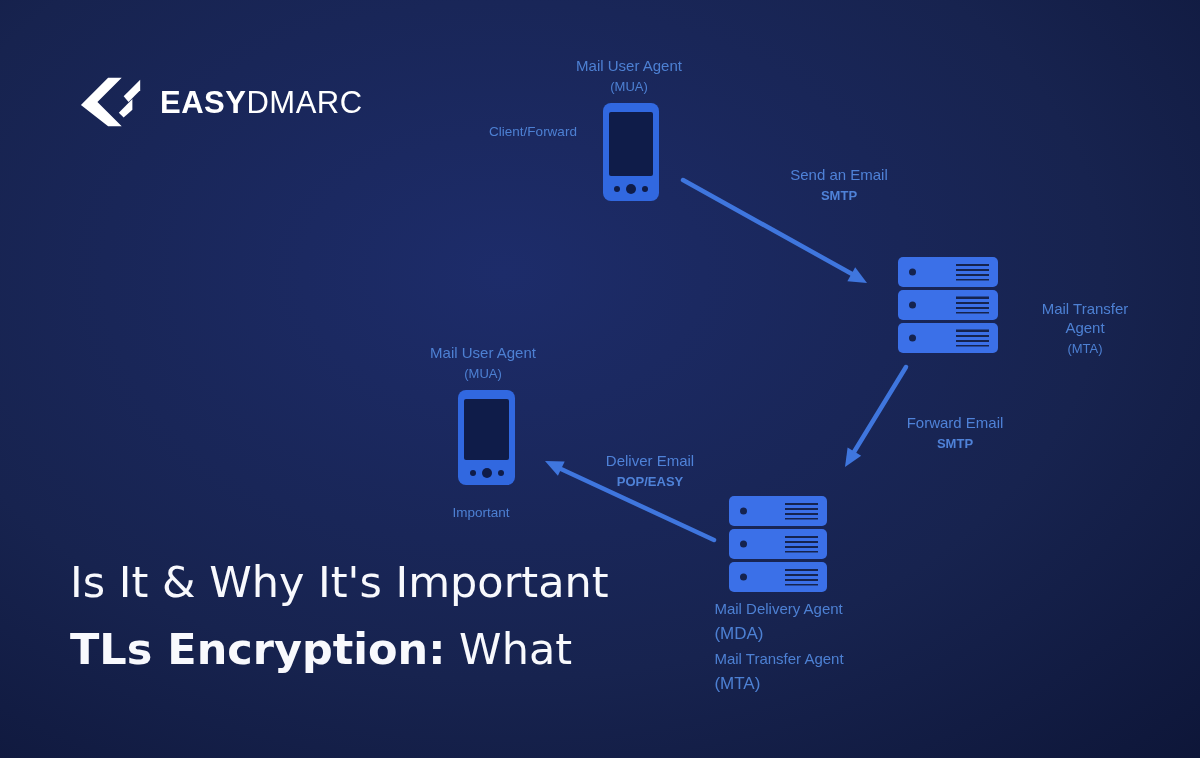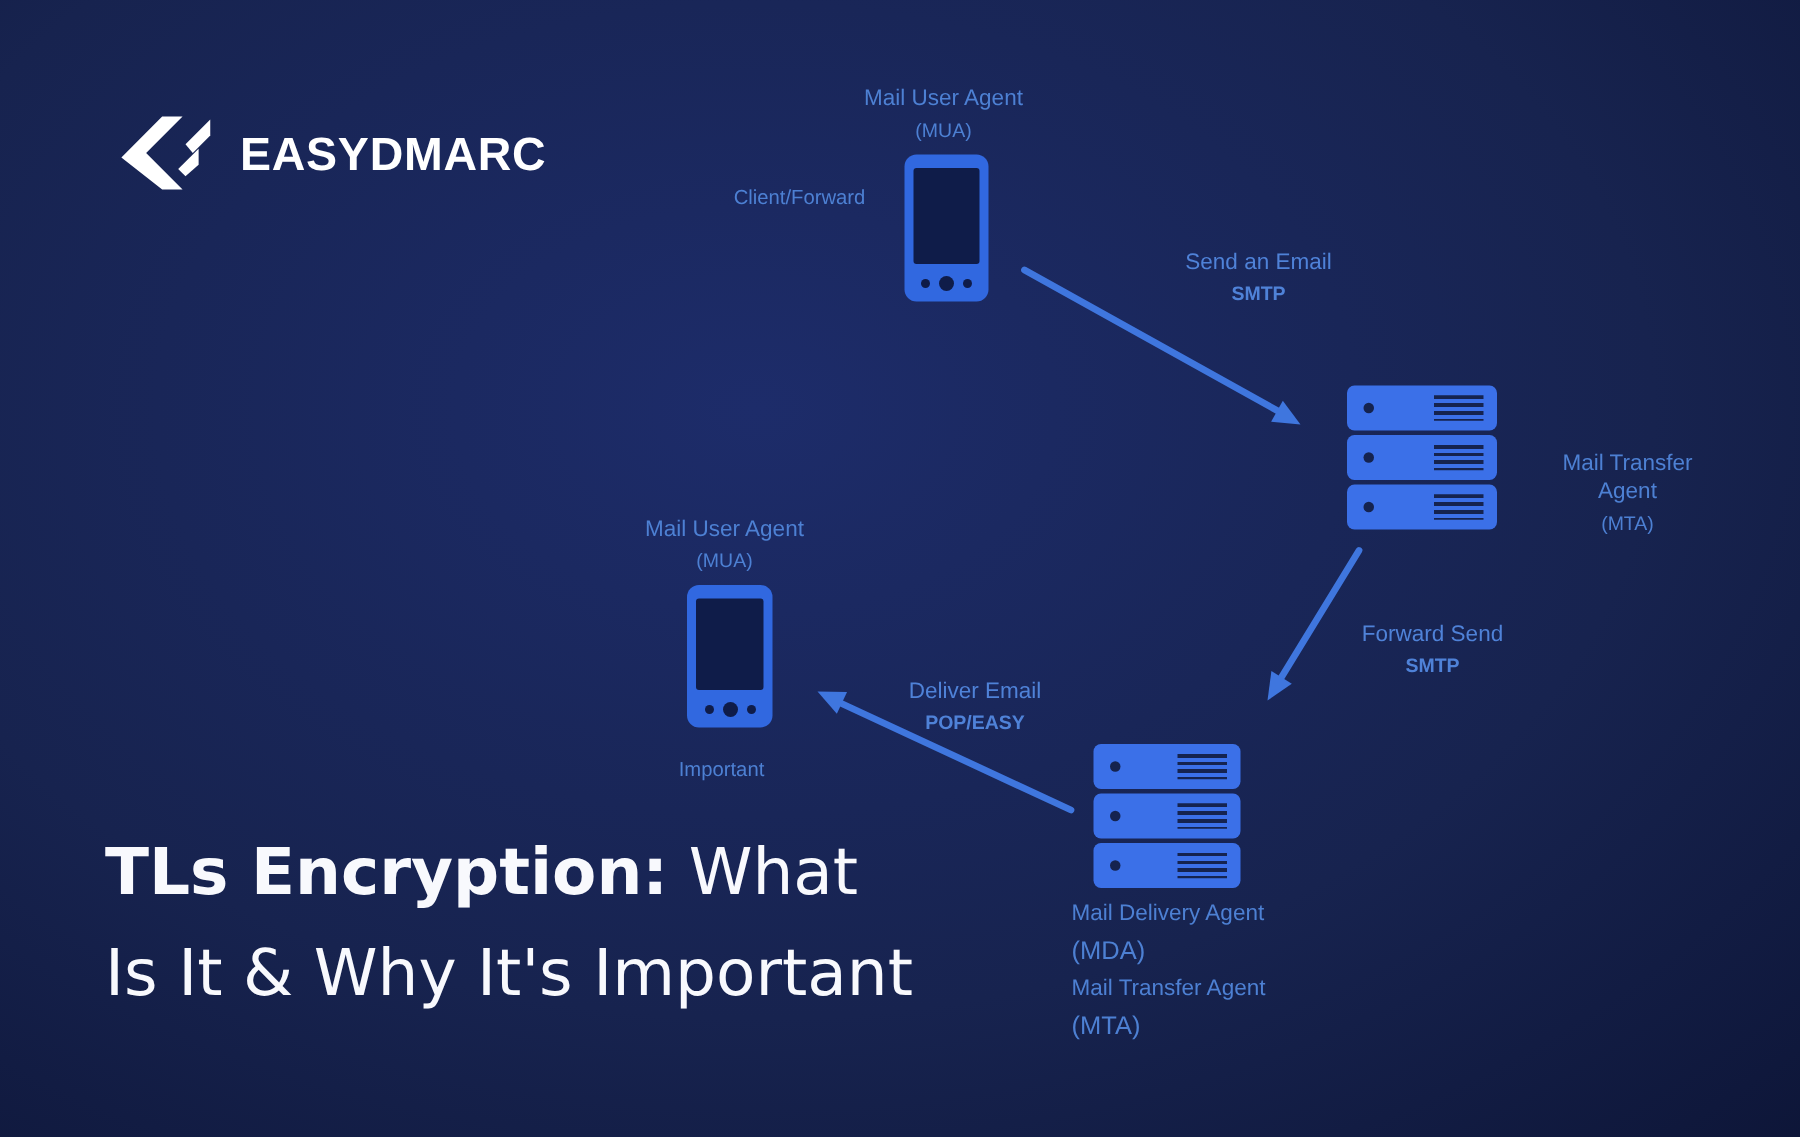--- a/index.html
+++ b/index.html
@@ -7,21 +7,21 @@
     position:relative;width:1200px;height:758px;overflow:hidden;
     font-family:"Liberation Sans","DejaVu Sans",sans-serif;
     background:
       radial-gradient(1150px 780px at 42% 36%, #1d2c6a 0%, #17234f 52%, #0a1130 100%);
   }
   
   .logo{position:absolute;left:78px;top:72px;display:flex;align-items:center;}
   .logo-mark{width:68px;height:62px;display:block;}
   .logo-word{margin-left:14px;font-size:31px;letter-spacing:0.5px;color:#ffffff;white-space:nowrap;}
   .logo-word .w-bold{font-weight:700;}
-  .logo-word .w-light{font-weight:700;}
+  .logo-word .w-light{font-weight:400;}
   
   .node-label{position:absolute;transform:translateX(-50%);text-align:center;color:#4d80d3;line-height:1.25;}
   .node-label .t{font-size:15px;}
   .node-label .a{font-size:13px;margin-top:3px;text-align:center;}
   .role-label{position:absolute;transform:translateX(-50%);font-size:13.5px;color:#4d80d3;white-space:nowrap;}
   .edge-label{position:absolute;transform:translateX(-50%);text-align:center;color:#4f82d8;line-height:1.25;}
   .edge-label .t{font-size:15px;}
   .edge-label .p{font-size:13px;margin-top:3px;font-weight:bold;}
   
   .phone{position:absolute;background:#3168e0;border-radius:8px;}
@@ -103,21 +103,21 @@
         <span class="sdot"></span>
         <span class="slines"></span>
       </div>
   </div>
   <div class="node-label" style="left:1085px;top:300px;">
     <div class="t">Mail Transfer Agent</div>
     <div class="a">(MTA)</div>
   </div>
 
   <div class="edge-label" style="left:955px;top:414px;">
-    <div class="t">Forward Send</div>
+    <div class="t">Forward Email</div>
     <div class="p">SMTP</div>
   </div>
 
   <div class="server-stack" style="left:729px;top:496px;width:98px;">
     <div class="server-unit">
         <span class="sdot"></span>
         <span class="slines"></span>
       </div>
     <div class="server-unit">
         <span class="sdot"></span>
@@ -148,17 +148,17 @@
     <div class="screen"></div>
     <div class="dots">
       <span class="dot-s"></span>
       <span class="dot-l"></span>
       <span class="dot-s"></span>
     </div>
   </div>
   <div class="role-label" style="left:481px;top:505px;">Important</div>
 
   <div class="headline">
+    <div>Is It &amp; Why It's Important</div>
     <div><span class="hl-bold">TLs Encryption:</span> <span>What</span></div>
-    <div>Is It &amp; Why It's Important</div>
   </div>
 
 </div>
 
 </body></html>

